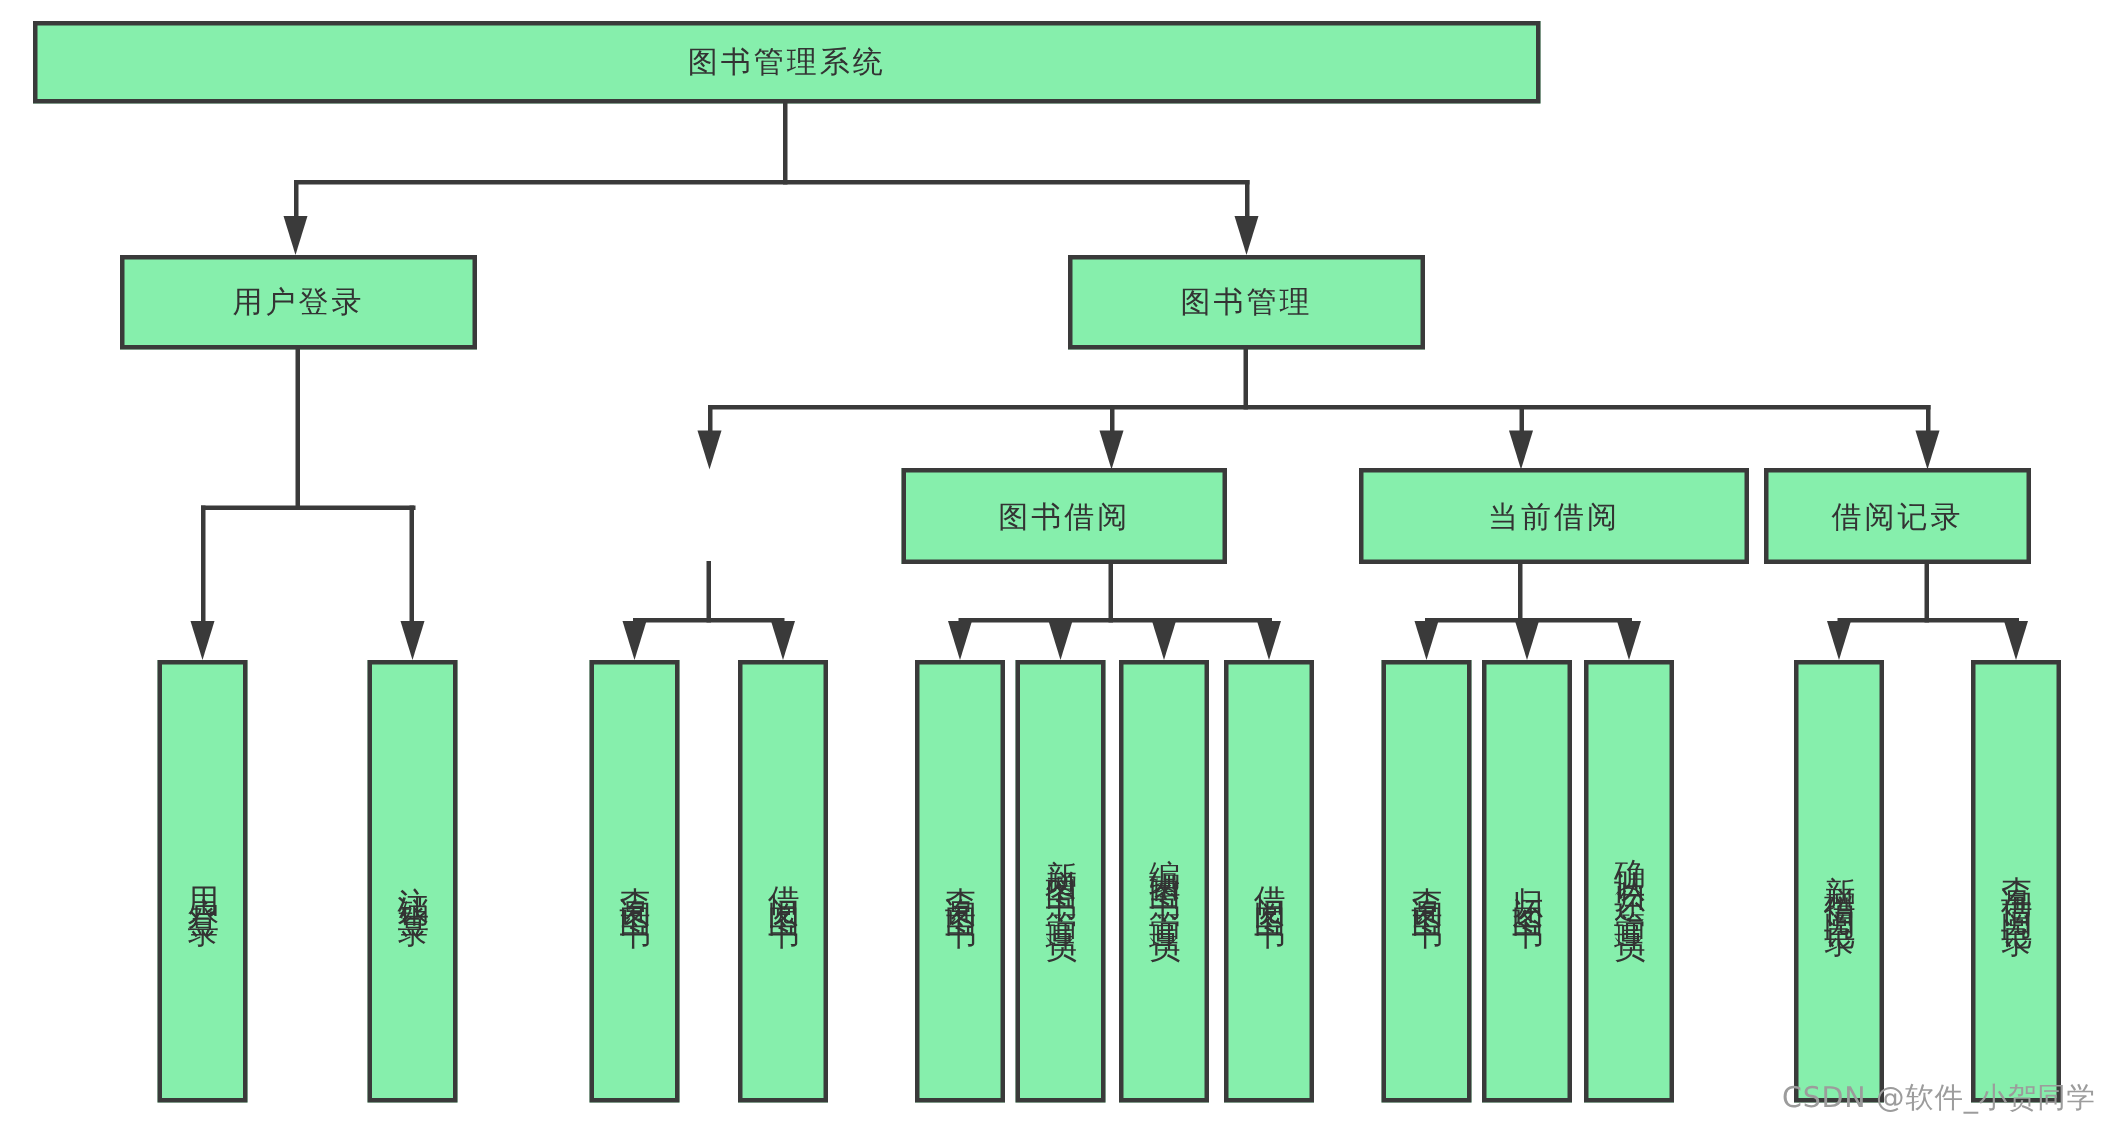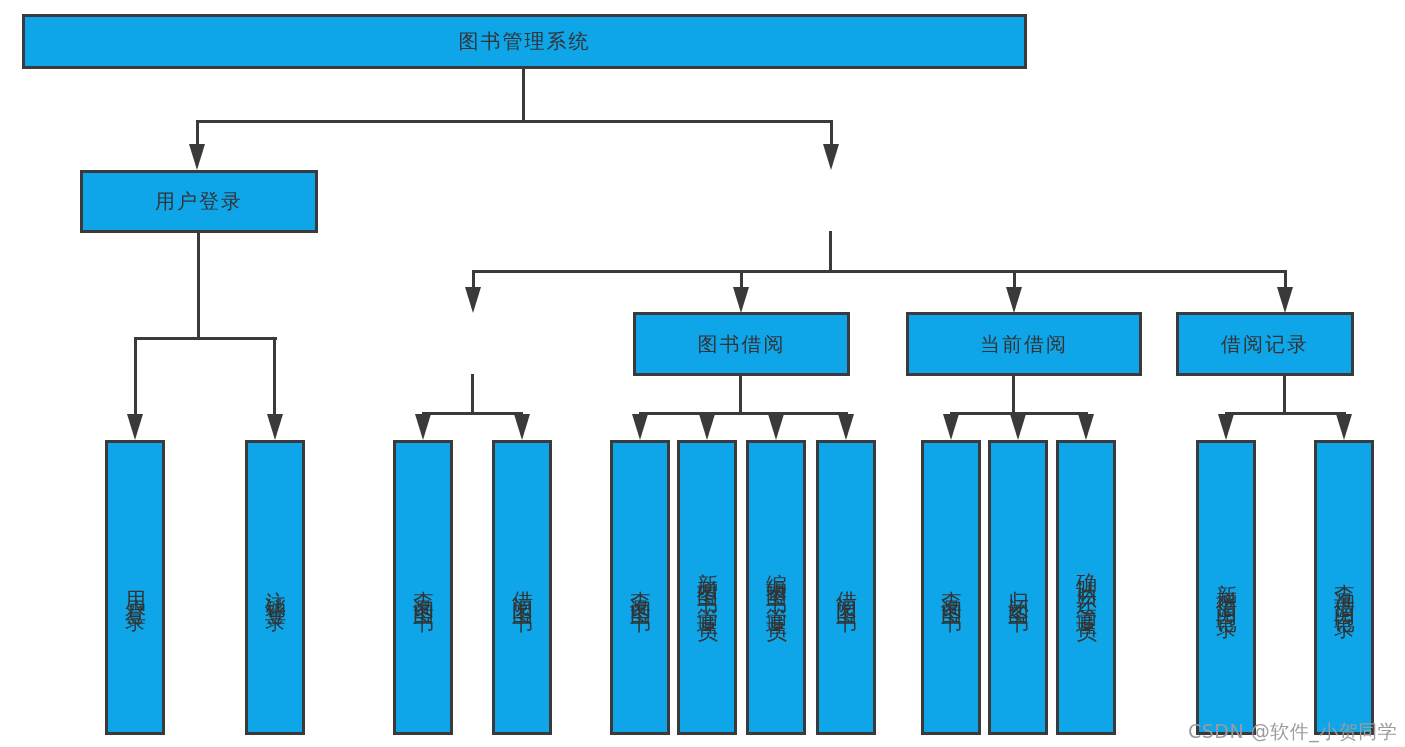--- a/index.html
+++ b/index.html
@@ -1,21 +1,21 @@
 <!DOCTYPE html>
 <html><head>
 <meta charset="utf-8">
 <style>
   html,body{margin:0;padding:0;background:#ffffff;}
   #canvas{
     position:relative;width:1405px;height:747px;background:#ffffff;overflow:hidden;
     font-family:"DejaVu Sans","Liberation Sans",sans-serif;color:#333333;
   }
   .box{
-    position:absolute;box-sizing:border-box;border:3px solid #3a3a3a;background:#0ea5e9;
+    position:absolute;box-sizing:border-box;border:3px solid #3a3a3a;background:#86efac;
     display:flex;align-items:center;justify-content:center;
     font-size:20px;letter-spacing:2px;color:#333333;text-align:center;
   }
   .vbox{
     writing-mode:vertical-rl;text-orientation:mixed;
     font-size:21px;letter-spacing:7px;line-height:1;
   }
   .h{position:absolute;height:3px;background:#3a3a3a;}
   .v{position:absolute;width:3px;background:#3a3a3a;}
   .arr{
@@ -29,23 +29,24 @@
   }
 </style>
 </head>
 <body>
 
 <div id="canvas">
 
   <div class="box" style="left:22px;top:14px;width:1005px;height:55px">图书管理系统</div>
 
   <div class="box" style="left:80px;top:170px;width:238px;height:63px">用户登录</div>
+  <div class="box" style="left:712px;top:170px;width:238px;height:63px">图书管理</div>
 
-  <div class="box" style="left:633px;top:312px;width:217px;height:64px">图书借阅</div>
-  <div class="box" style="left:906px;top:312px;width:236px;height:64px">当前借阅</div>
+  <div class="box" style="left:601px;top:312px;width:217px;height:64px">图书借阅</div>
+  <div class="box" style="left:906px;top:312px;width:260px;height:64px">当前借阅</div>
   <div class="box" style="left:1176px;top:312px;width:178px;height:64px">借阅记录</div>
 
   <div class="box vbox" style="left:105px;top:440px;width:60px;height:295px">用户登录</div>
   <div class="box vbox" style="left:245px;top:440px;width:60px;height:295px">注销登录</div>
 
   <div class="box vbox" style="left:393px;top:440px;width:60px;height:295px">查询图书</div>
   <div class="box vbox" style="left:492px;top:440px;width:60px;height:295px">借阅图书</div>
 
   <div class="box vbox" style="left:610px;top:440px;width:60px;height:295px">查询图书</div>
   <div class="box vbox" style="left:677px;top:440px;width:60px;height:295px">新增图书（管理员）</div>

